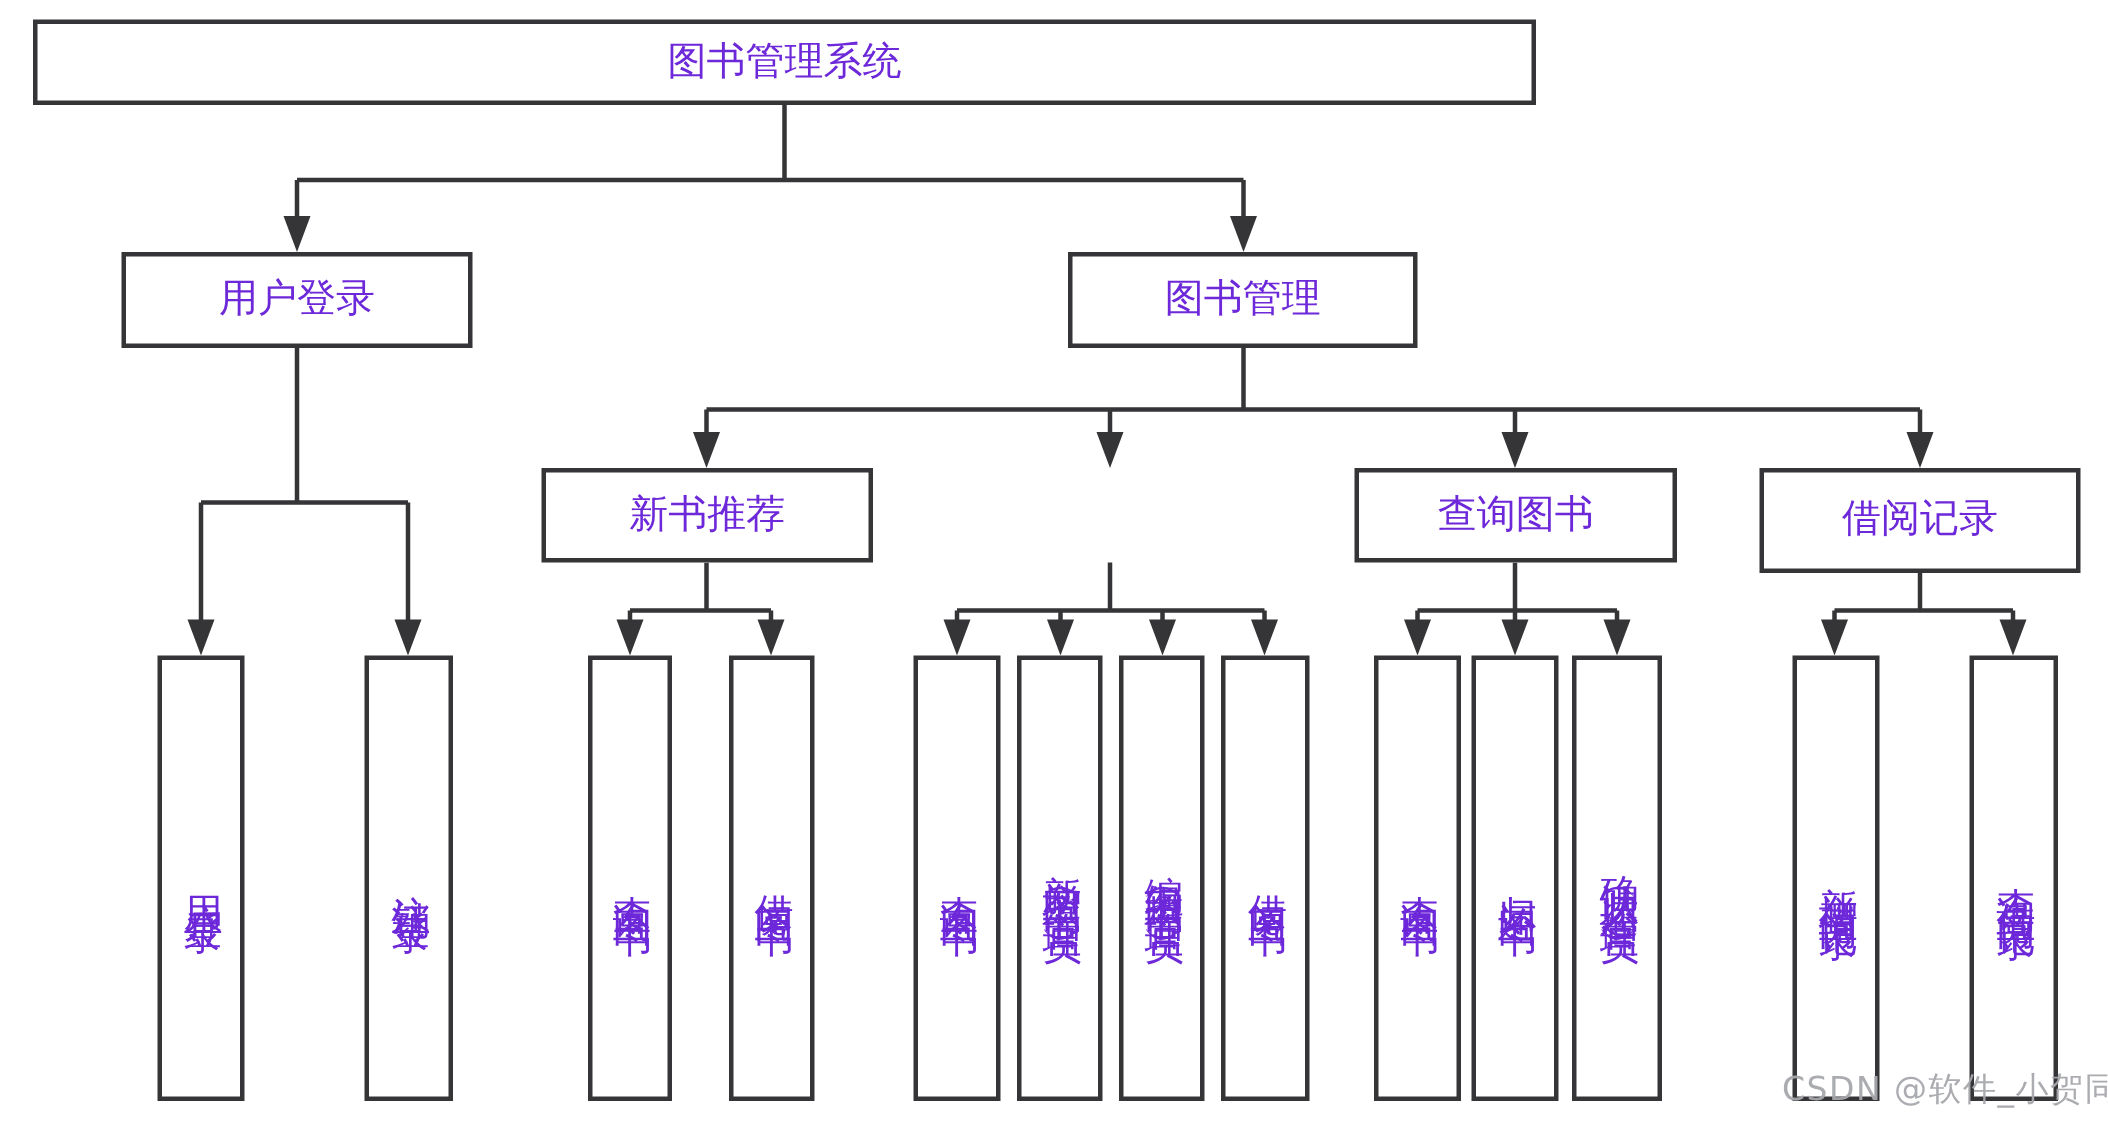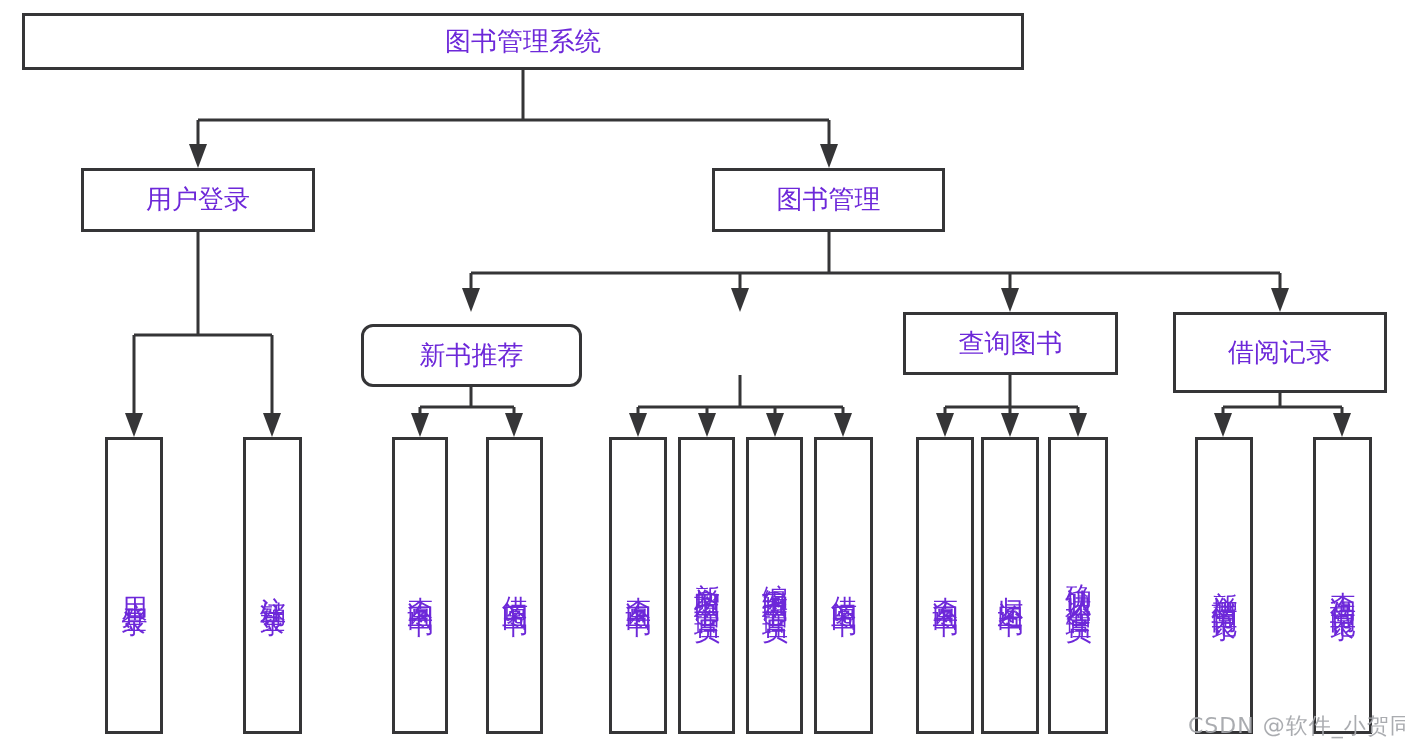--- a/index.html
+++ b/index.html
@@ -88,23 +88,23 @@
       <polygon points="1214,413 1232,413 1223,437"></polygon>
       <polygon points="1333,413 1351,413 1342,437"></polygon>
     </g>
   </svg>
 
   <div class="box" style="left:22px; top:13px; width:1002px; height:57px;">图书管理系统</div>
 
   <div class="box" style="left:81px; top:168px; width:234px; height:64px;">用户登录</div>
   <div class="box" style="left:712px; top:168px; width:233px; height:64px;">图书管理</div>
 
-  <div class="box" style="left:361px; top:324px; width:221px; height:63px;border-radius:12px;">新书推荐</div>
+  <div class="box" style="left:361px; top:312px; width:221px; height:63px;">新书推荐</div>
   <div class="box" style="left:903px; top:312px; width:215px; height:63px;">查询图书</div>
-  <div class="box" style="left:1173px; top:312px; width:214px; height:81px;">借阅记录</div>
+  <div class="box" style="left:1173px; top:312px; width:214px; height:70px;">借阅记录</div>
 
   <div class="box vbox" style="left:105px; top:437px; width:58px; height:297px;">用户登录</div>
   <div class="box vbox" style="left:243px; top:437px; width:59px; height:297px;">注销登录</div>
 
   <div class="box vbox" style="left:392px; top:437px; width:56px; height:297px;">查询图书</div>
   <div class="box vbox" style="left:486px; top:437px; width:57px; height:297px;">借阅图书</div>
 
   <div class="box vbox" style="left:609px; top:437px; width:58px; height:297px;">查询图书</div>
   <div class="box vbox" style="left:678px; top:437px; width:57px; height:297px;">新增图书（管理员）</div>
   <div class="box vbox" style="left:746px; top:437px; width:57px; height:297px;">编辑图书（管理员）</div>

